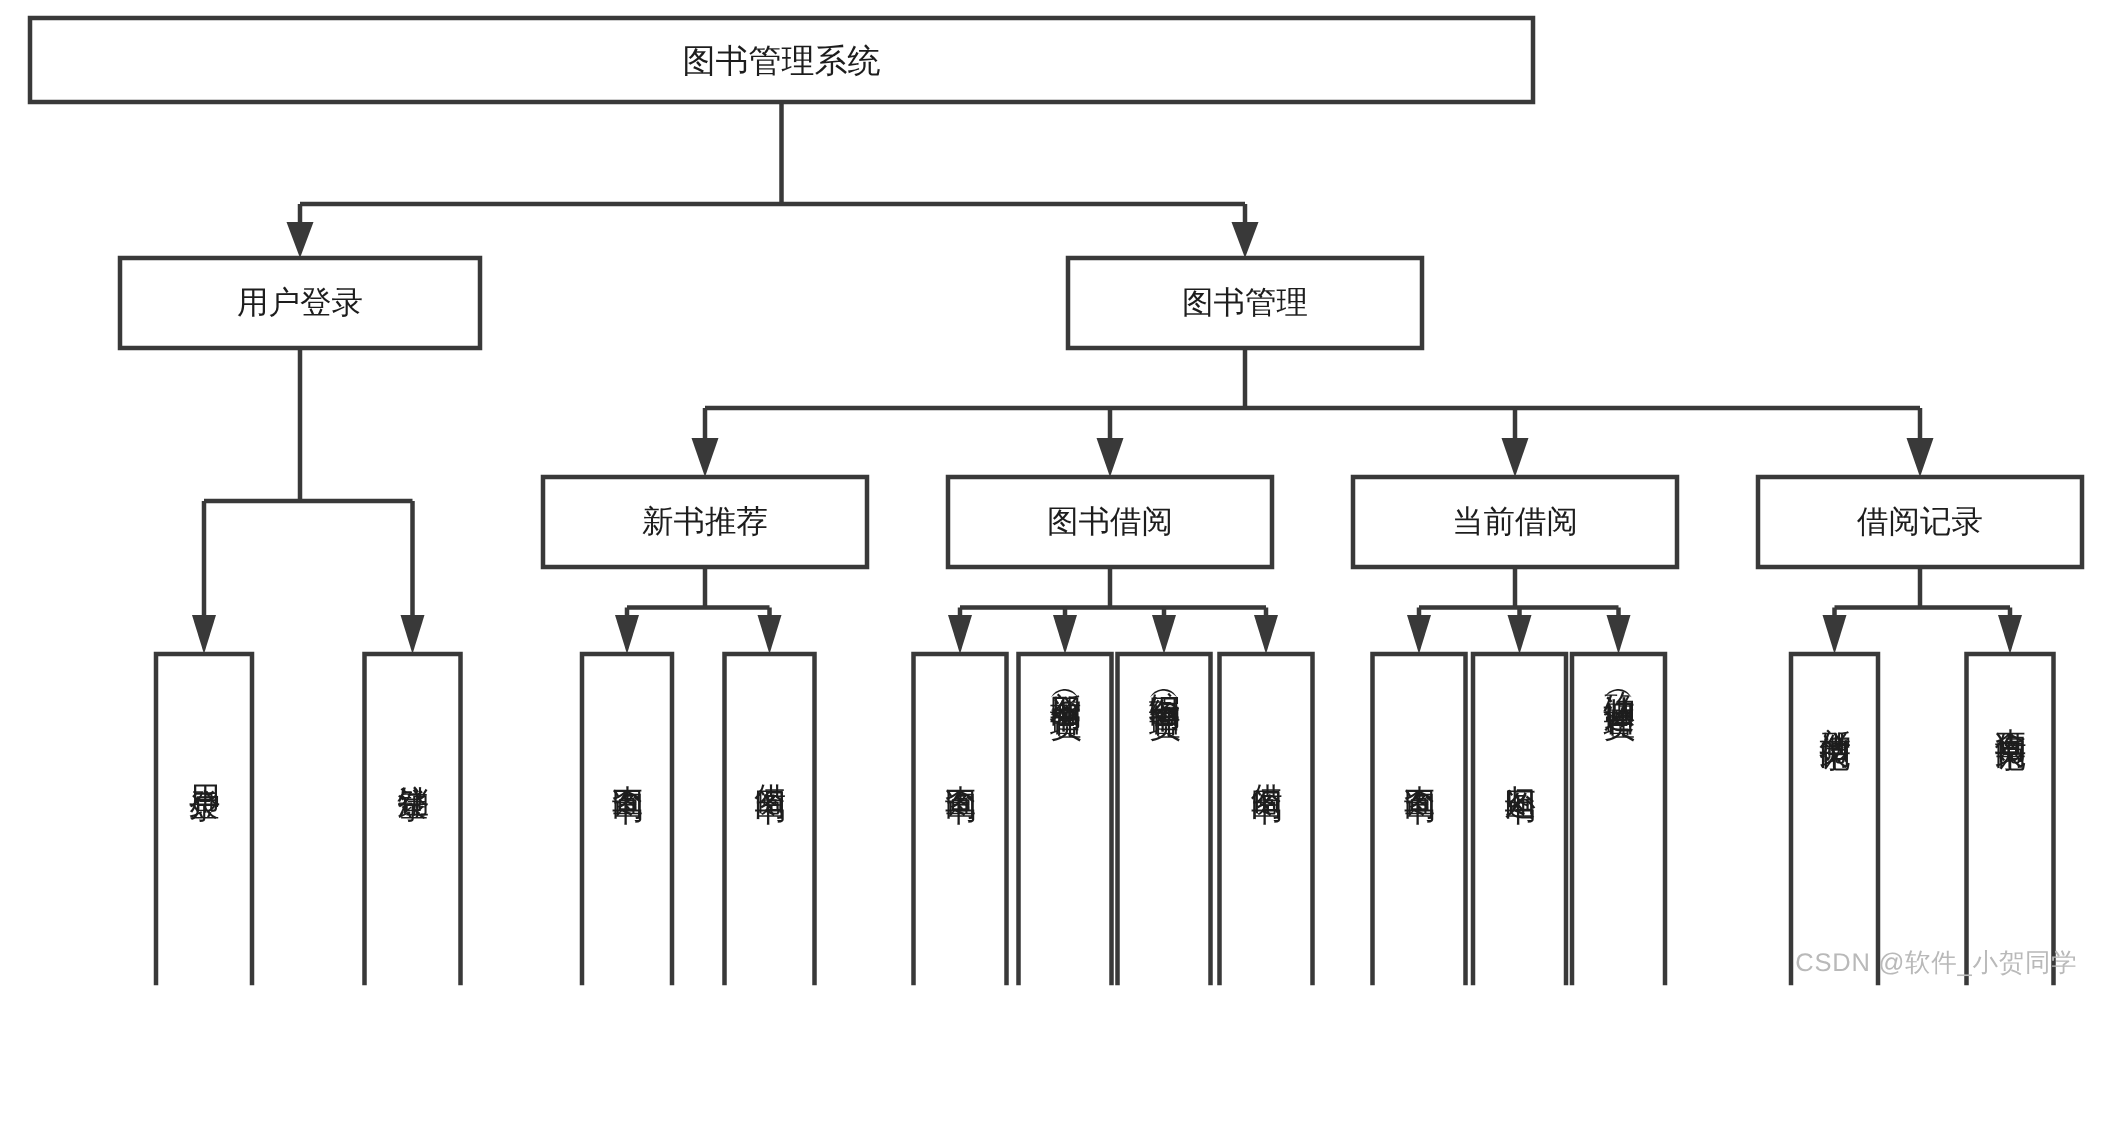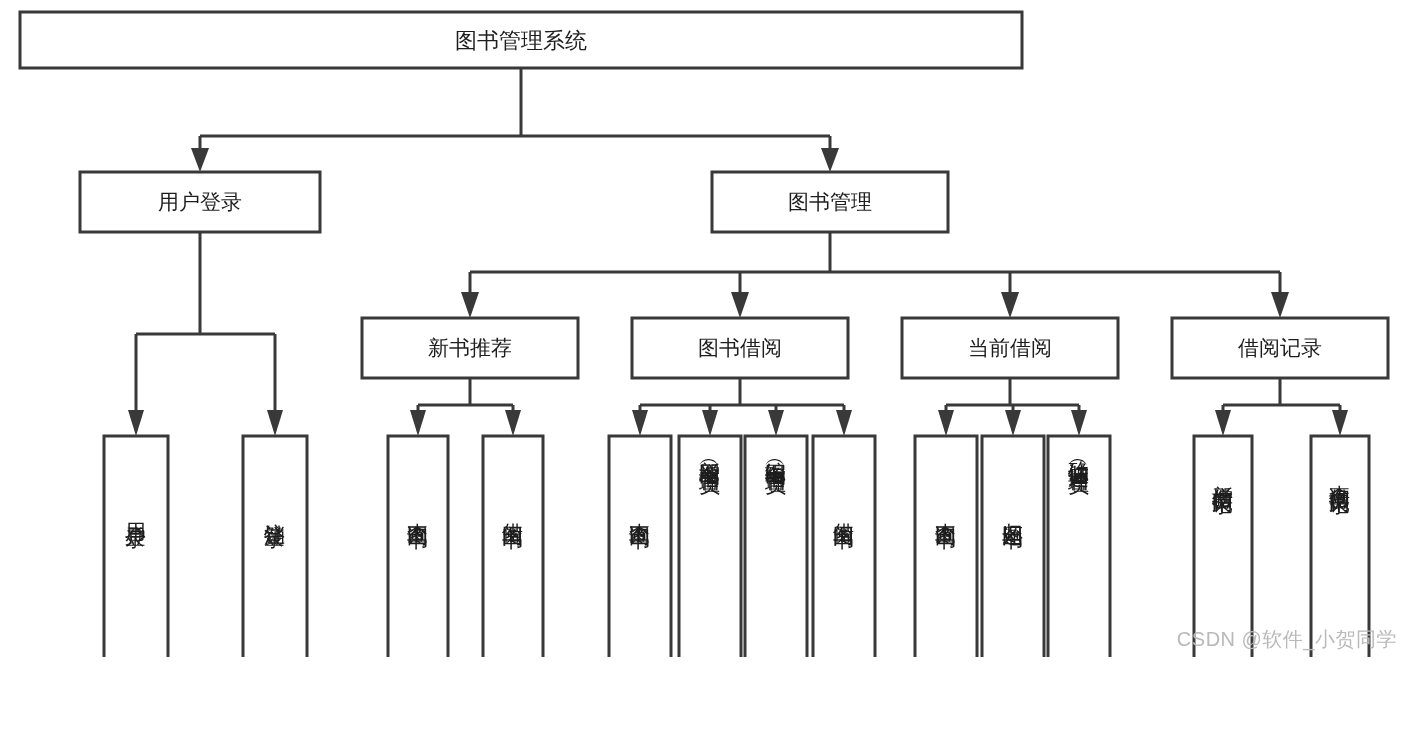--- a/index.html
+++ b/index.html
@@ -63,24 +63,24 @@
     font-size: 21px;
     color: #1d1d1d;
     writing-mode: vertical-rl;
     text-orientation: upright;
     letter-spacing: 2px;
     line-height: 1;
     white-space: nowrap;
   }
   .watermark {
     position: absolute;
-    right: 8px;
+    right: 20px;
     bottom: 4px;
     font-family: "Liberation Sans", "DejaVu Sans", sans-serif;
-    font-size: 20px;
+    font-size: 17px;
     color: #b9b9b9;
     letter-spacing: 0.5px;
     user-select: none;
   }
 </style>
 </head>
 <body>
 
 <div id="diagram-root">
 

